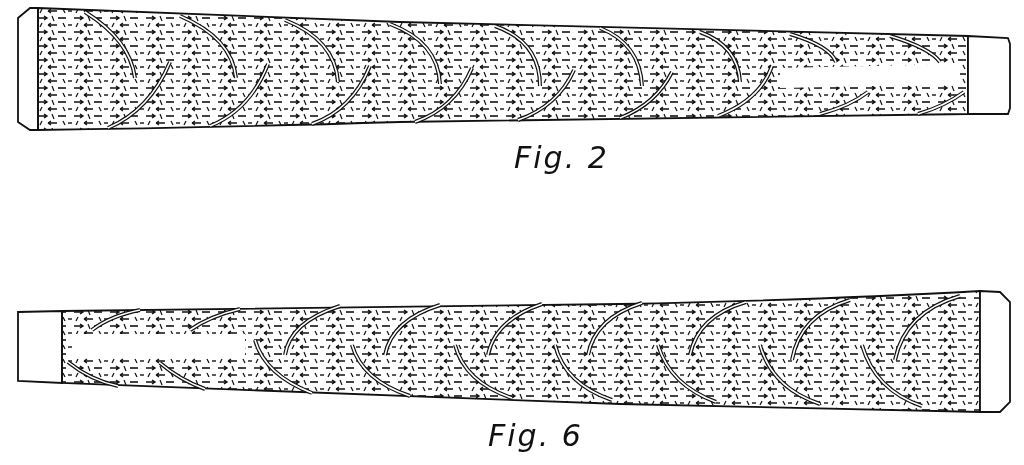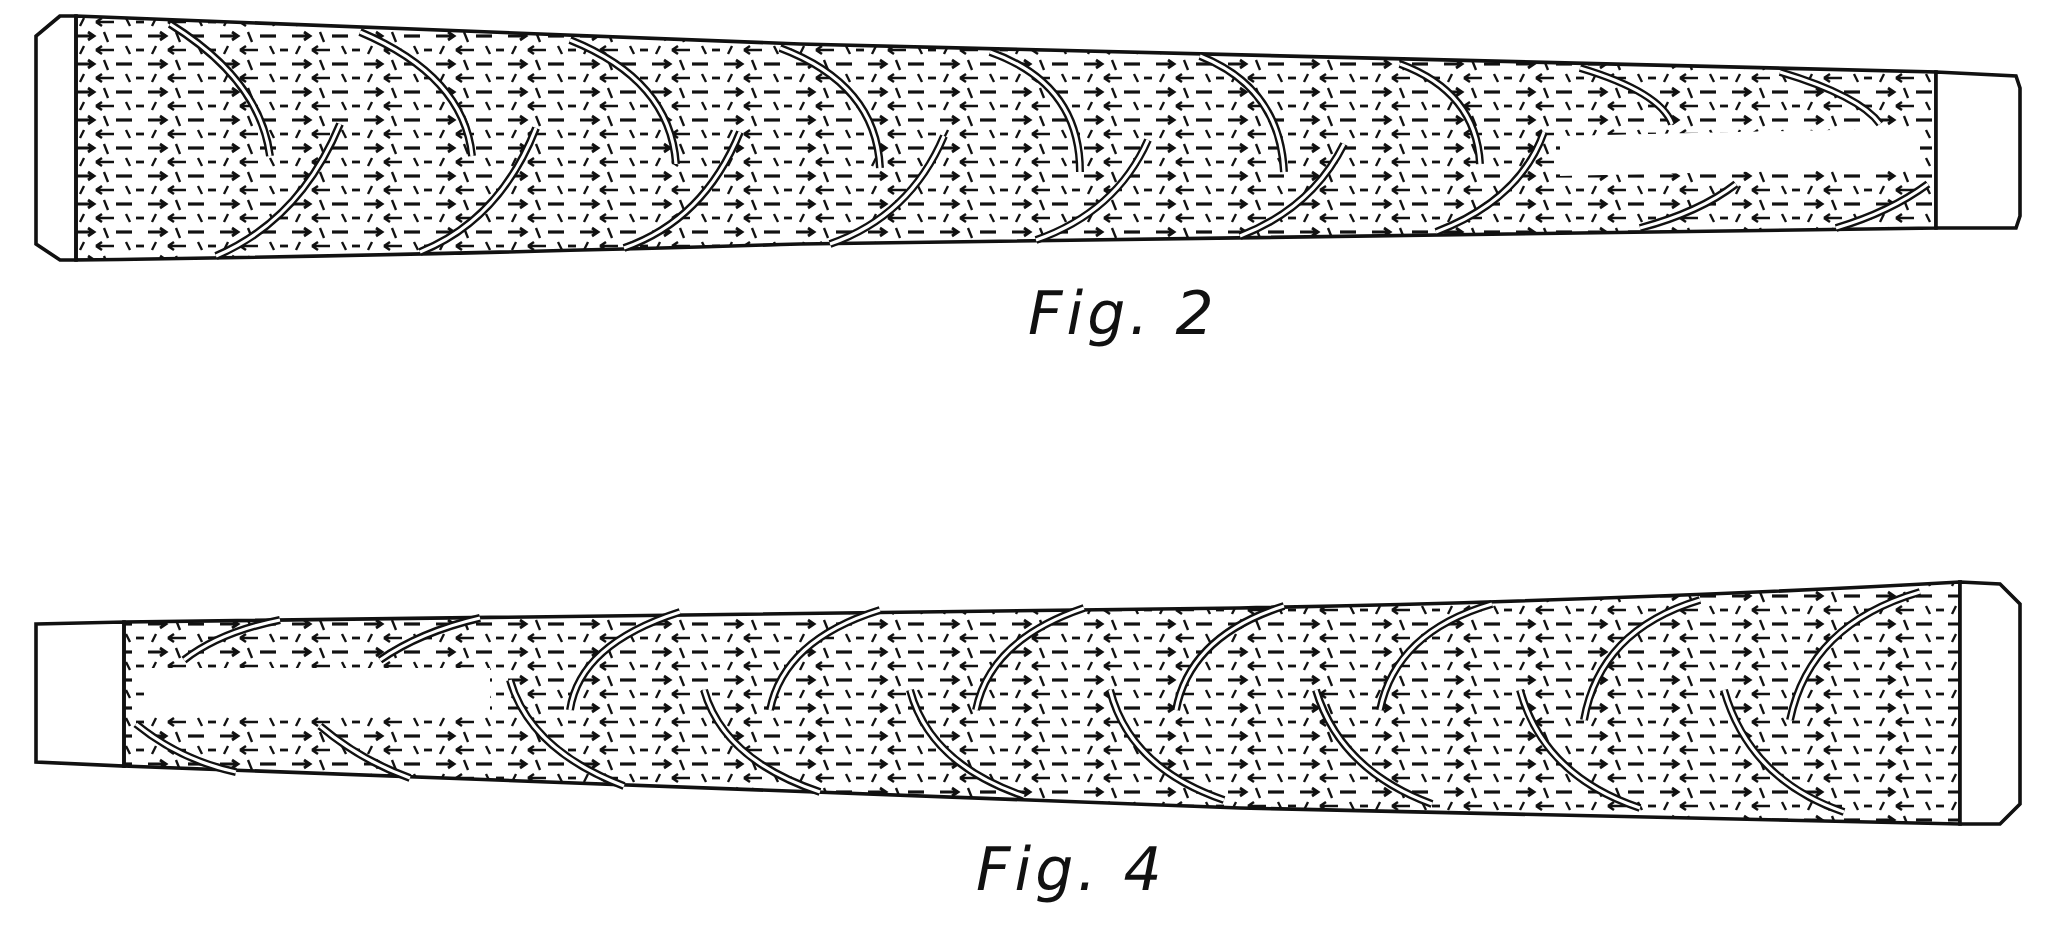--- a/index.html
+++ b/index.html
@@ -113,13 +113,13 @@
         <path d="M792 360 Q800 315 850 300" stroke="#fff" stroke-width="1.6"></path>
       <path d="M862 345 Q875 390 922 406"></path>
         <path d="M862 345 Q875 390 922 406" stroke="#fff" stroke-width="1.6"></path>
       <path d="M895 360 Q905 312 960 296"></path>
         <path d="M895 360 Q905 312 960 296" stroke="#fff" stroke-width="1.6"></path>
     </g>
   </g>
 </svg>
 
 <div class="caption" style="left:478px;top:140px;margin-left:36px;">Fig. 2</div>
-<div class="caption" style="left:488px;top:418px;">Fig. 4</div>
+<div class="caption" style="left:488px;top:418px;">Fig. 6</div>
 
 </body></html>

